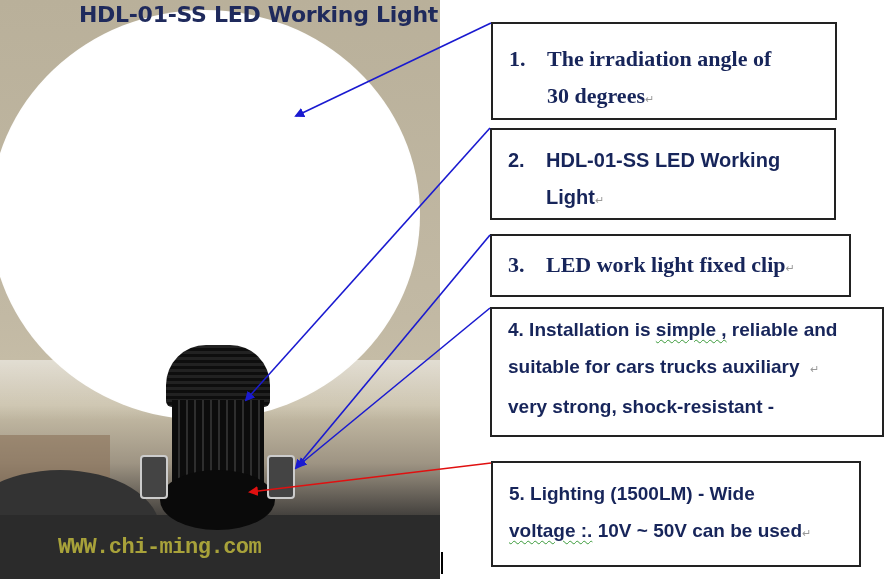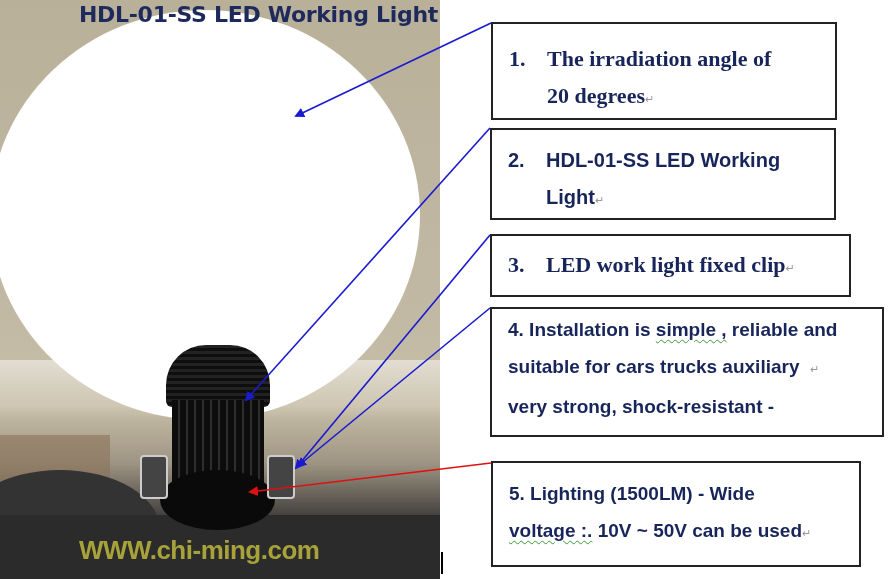--- a/index.html
+++ b/index.html
@@ -13,21 +13,21 @@
   .shelf { position:absolute; left:0; top:515px; width:440px; height:64px; background:#2b2b2b; }
   .shelf-left { position:absolute; left:-40px; top:470px; width:200px; height:120px; border-radius:50%; background:#333; }
   .lamp-head { position:absolute; left:166px; top:345px; width:104px; height:62px; background:#161616; border-radius:40px 40px 6px 6px;
     background-image: repeating-linear-gradient(180deg, #222 0 3px, #0e0e0e 3px 6px); }
   .lamp-body { position:absolute; left:172px; top:400px; width:92px; height:110px; background:#101010;
     background-image: repeating-linear-gradient(90deg, #0c0c0c 0 6px, #2e2e2e 6px 8px); }
   .lamp-base { position:absolute; left:160px; top:470px; width:115px; height:60px; background:#0a0a0a; border-radius:50%; }
   .clip-l { position:absolute; left:140px; top:455px; width:24px; height:40px; background:#444; border-radius:4px; border:2px solid #ccc; }
   .clip-r { position:absolute; left:267px; top:455px; width:24px; height:40px; background:#444; border-radius:4px; border:2px solid #ccc; }
   .photo-title { position:absolute; left:0; top:2px; width:517px; text-align:center; font-weight:bold; font-size:22px; color:#1f2a5c; font-family:"DejaVu Sans", sans-serif; letter-spacing:-0.3px; }
-  .watermark { position:absolute; left:79px; top:535px; font-weight:bold; font-size:26px; color:#a8a23a; font-family:Liberation Sans, sans-serif; letter-spacing:-0.5px; }
+  .watermark { position:absolute; left:58px; top:535px; font-weight:bold; font-size:22px; color:#a8a23a; font-family:Liberation Mono, monospace; letter-spacing:-0.5px; }
   .cursor-mark { position:absolute; left:441px; top:552px; width:2px; height:22px; background:#000; }
 
   .callout { position:absolute; border:2px solid #222; background:#fff; box-sizing:border-box; color:#17255a; }
   .serif { font-family:"Liberation Serif", serif; font-weight:bold; font-size:22px; line-height:37px; }
   .sans { font-family:"Liberation Sans", sans-serif; font-weight:bold; font-size:19px; line-height:37px; }
   .row { display:flex; }
   .num { width:38px; flex:none; }
   .pm { color:#999; font-size:11px; font-weight:normal; }
   .squig { text-decoration: underline wavy #3a9a3a; text-decoration-thickness:1px; text-underline-offset:3px; }
 
@@ -59,21 +59,21 @@
 </div>
 <div class="cursor-mark"></div>
 
 <div class="callout serif" id="c1">
   <div class="row">
       <span class="num">1.</span>
       <span>The irradiation angle of</span>
     </div>
   <div class="row">
       <span class="num"></span>
-      <span><span>20 degrees</span><span class="pm">↵</span></span>
+      <span><span>30 degrees</span><span class="pm">↵</span></span>
     </div>
 </div>
 
 <div class="callout" id="c2">
   <div class="row txt">
       <span class="num">2.</span>
       <span>HDL-01-SS LED Working</span>
     </div>
   <div class="row txt">
       <span class="num"></span>

